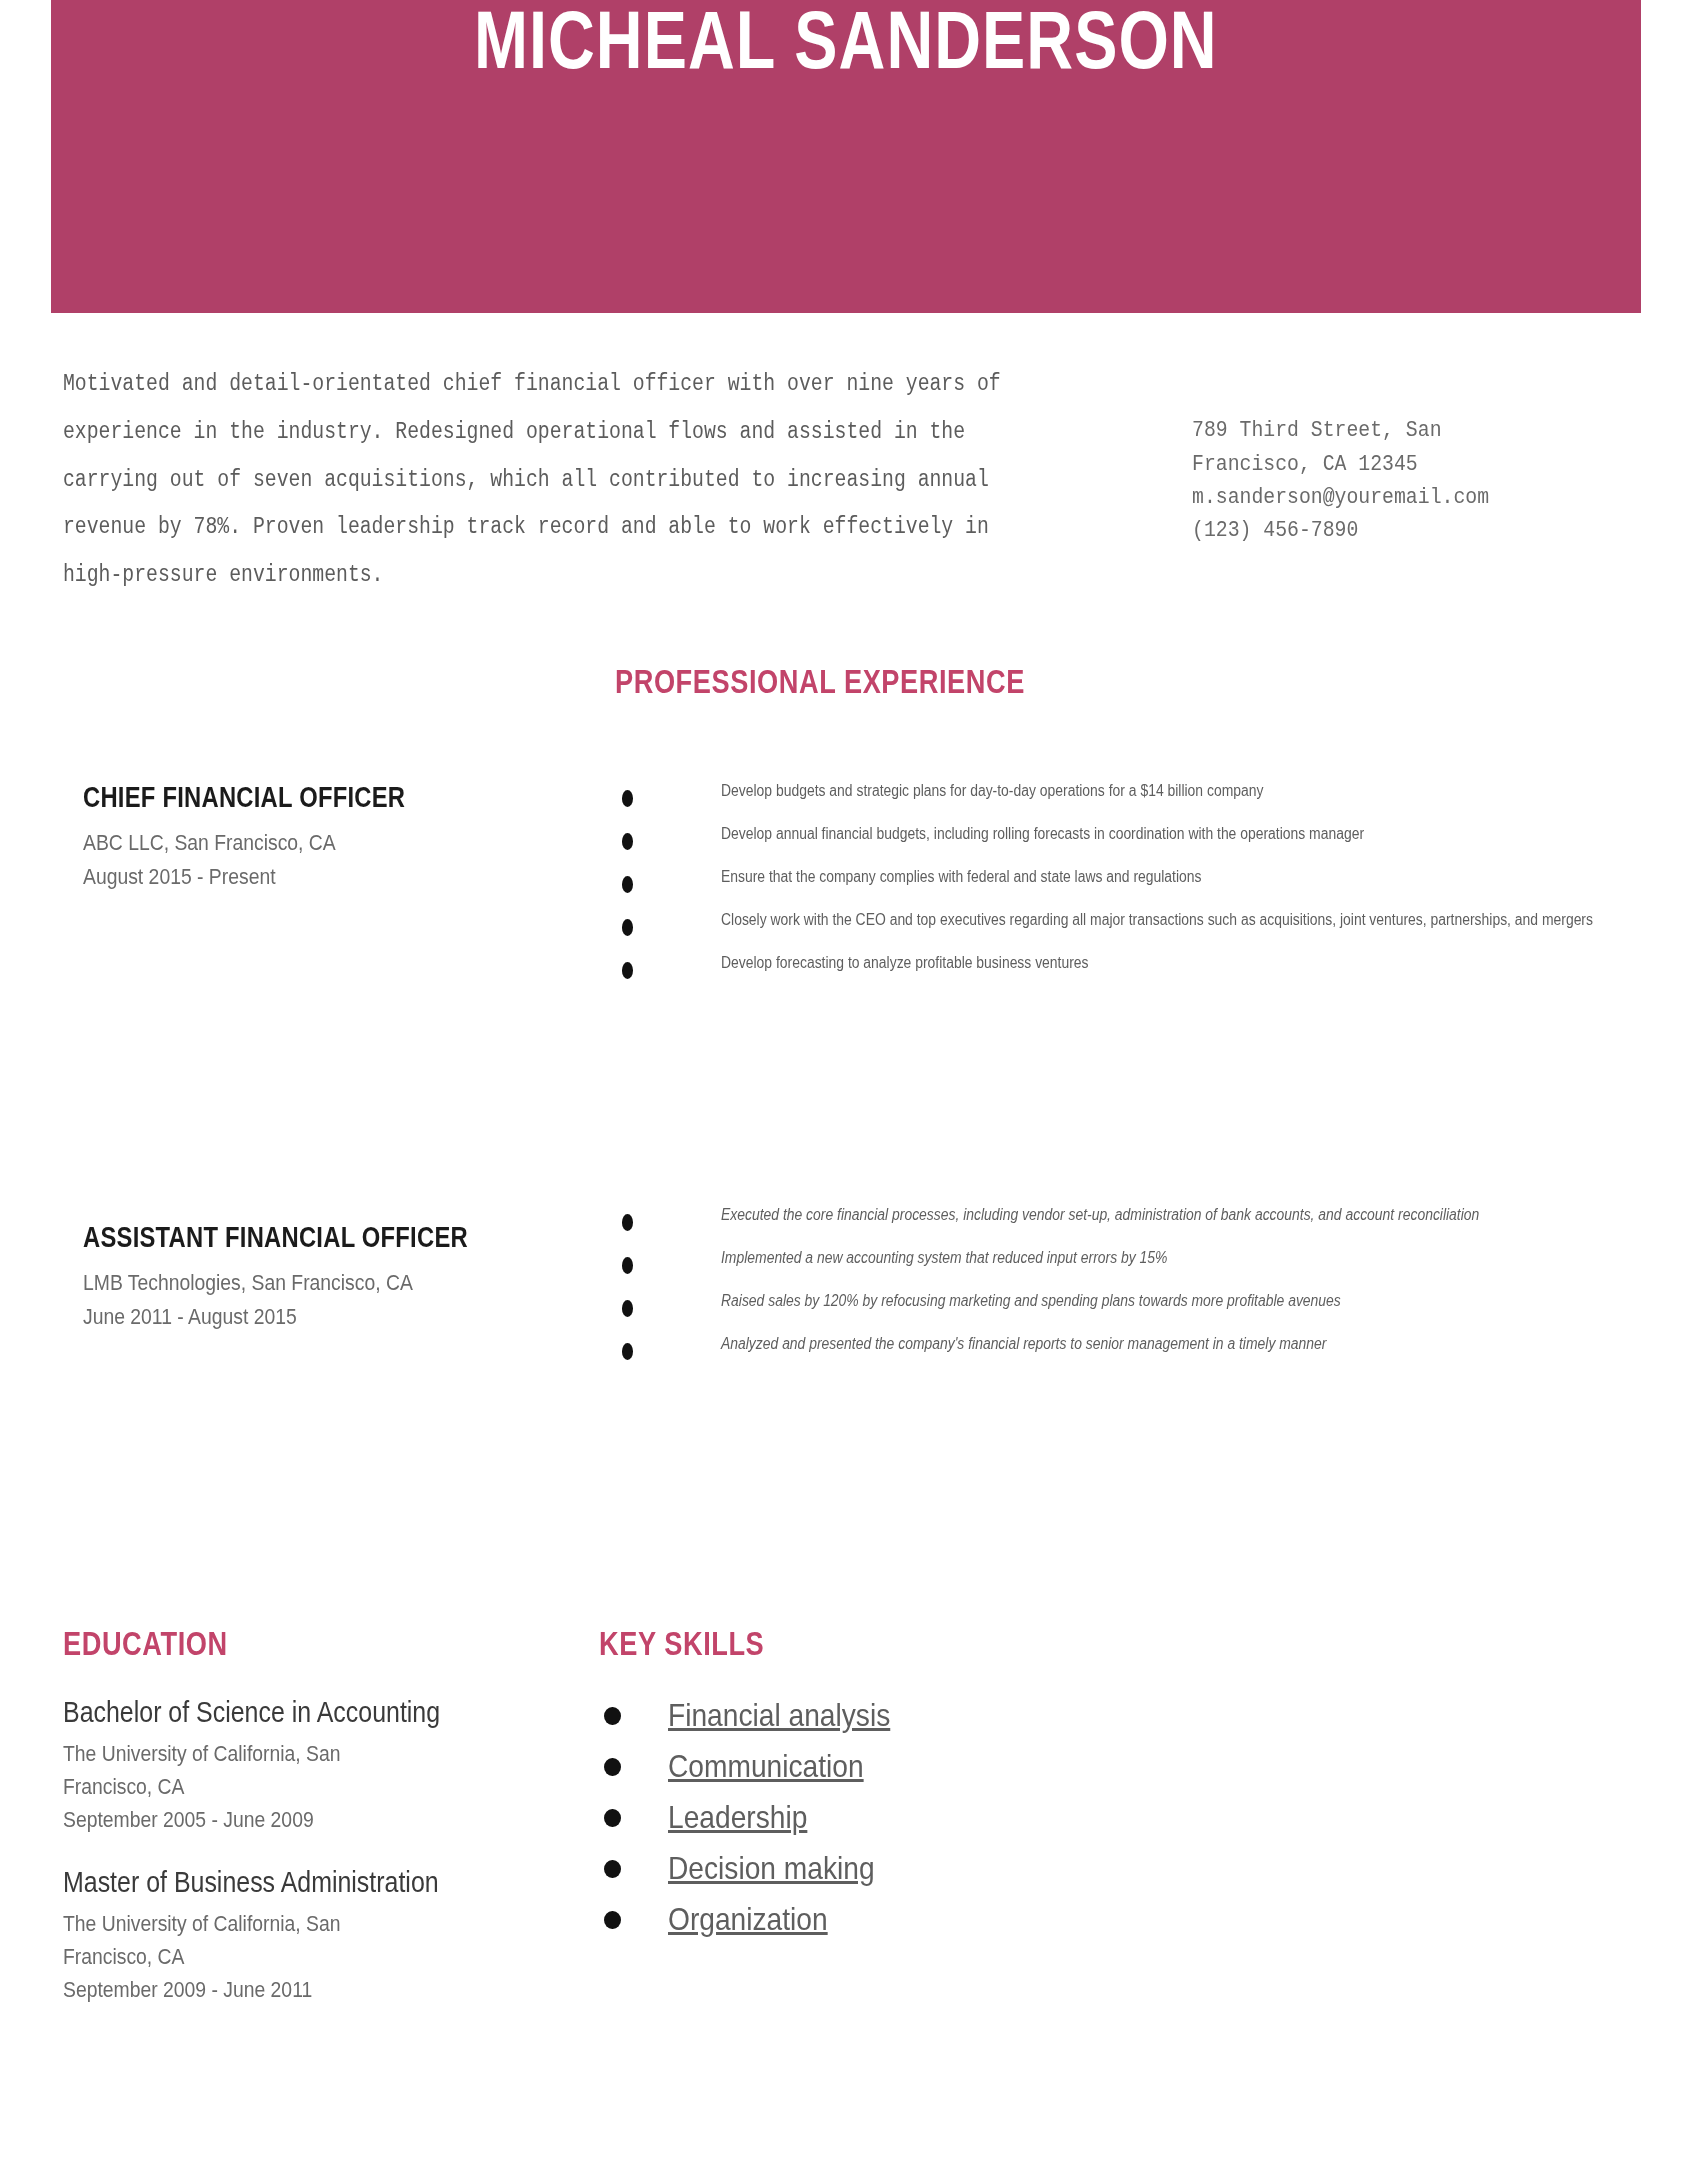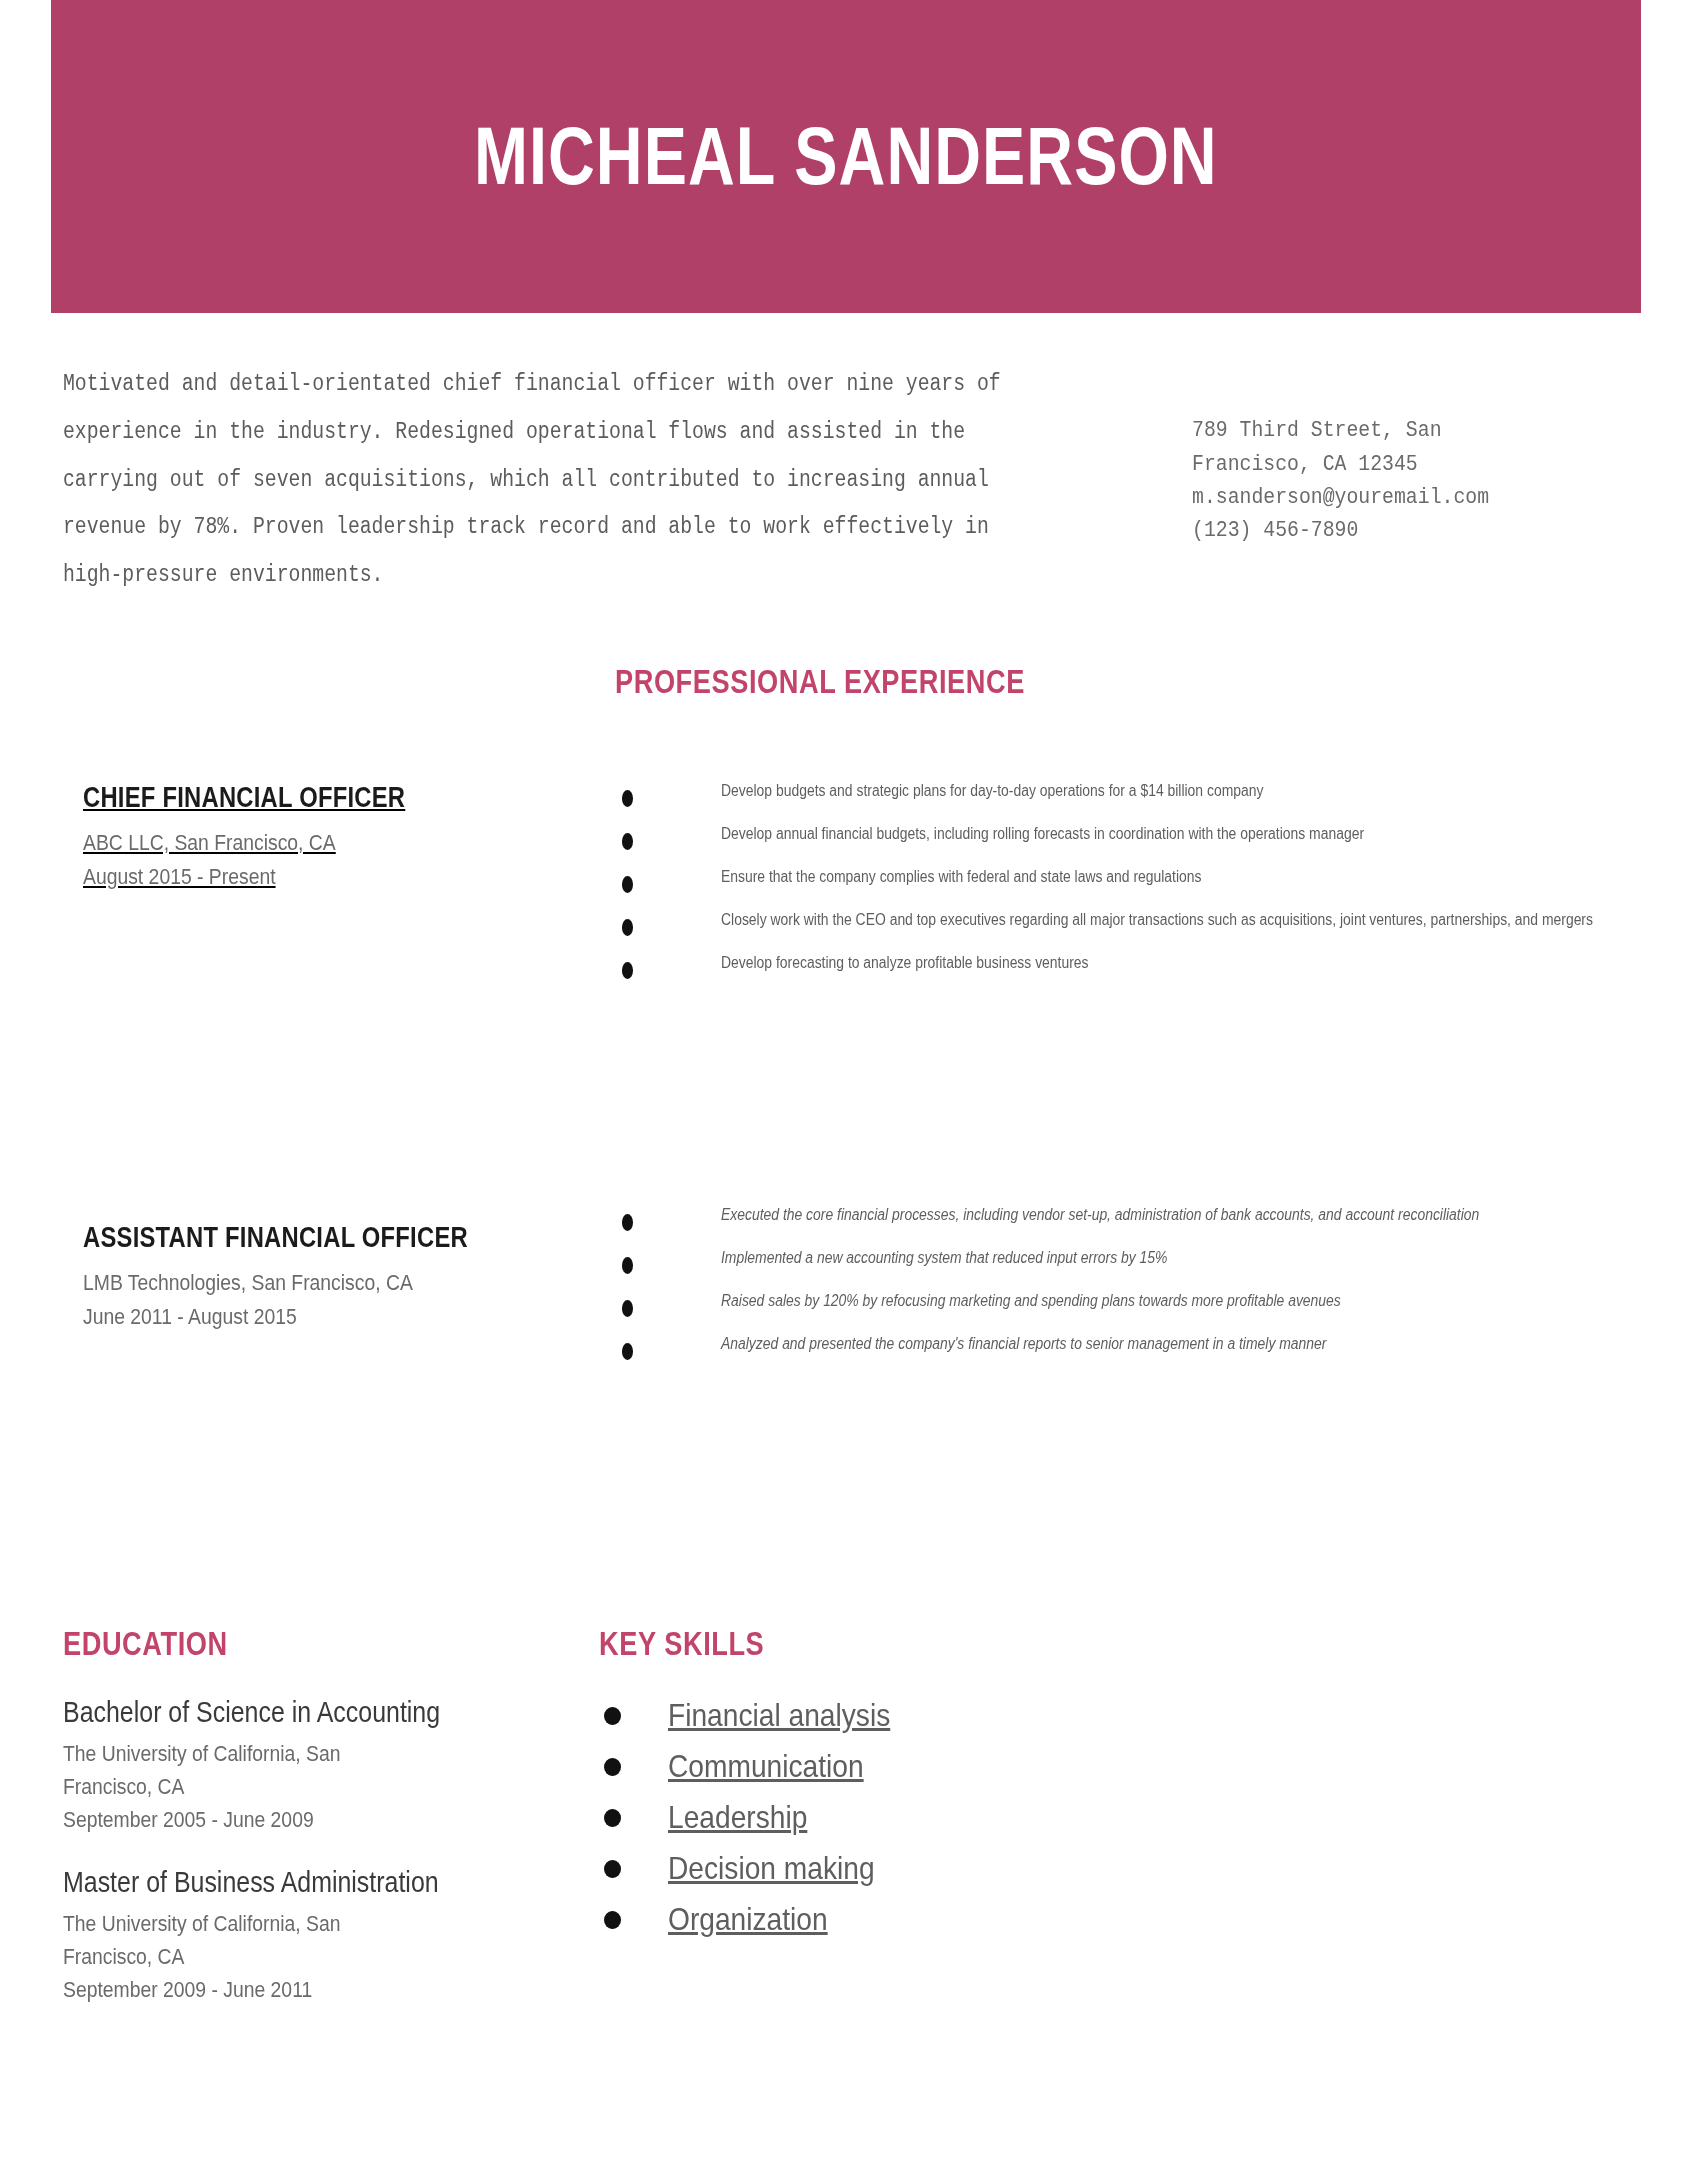--- a/index.html
+++ b/index.html
@@ -18,21 +18,20 @@
 
   
   .header-band{
     position:absolute;
     left:51px;
     top:0;
     width:1590px;
     height:313px;
     background:#b04068;
     display:flex;
-    align-items:center;
     justify-content:center;
   }
   .header-name{
     color:#ffffff;
     font-size:81px;
     font-weight:bold;
     letter-spacing:1.3px;
     line-height:1;
     transform:scaleX(0.80);
     transform-origin:center center;
@@ -236,21 +235,21 @@
       <div>Francisco, CA 12345</div>
       <div>m.sanderson@youremail.com</div>
       <div>(123) 456-7890</div>
     </div>
   </div>
 
   <div id="exp-heading-wrap">
     <div class="sec-heading">PROFESSIONAL EXPERIENCE</div>
   </div>
 
-  <div class="exp-left" style="top:781px;text-decoration:underline;">
+  <div class="exp-left" style="top:781px;">
     <div class="job-title">CHIEF FINANCIAL OFFICER</div>
     <div class="job-meta">
       <div>ABC LLC, San Francisco, CA</div>
       <div>August 2015 - Present</div>
     </div>
   </div>
 
   <div class="exp-right" style="top:777px;">
     <ul class="bullets">
       <li>

